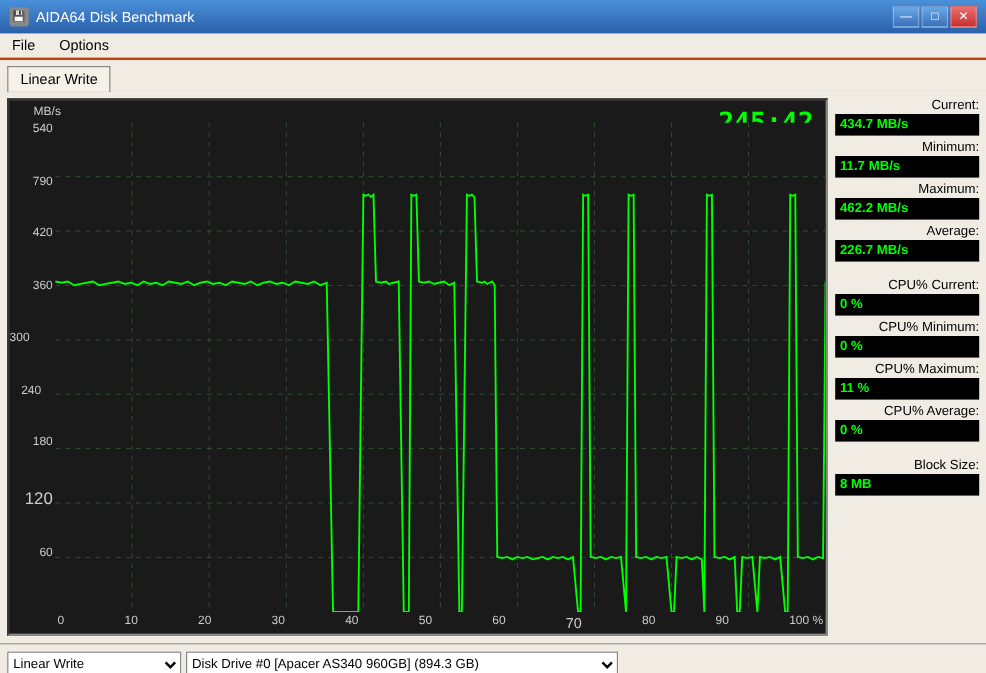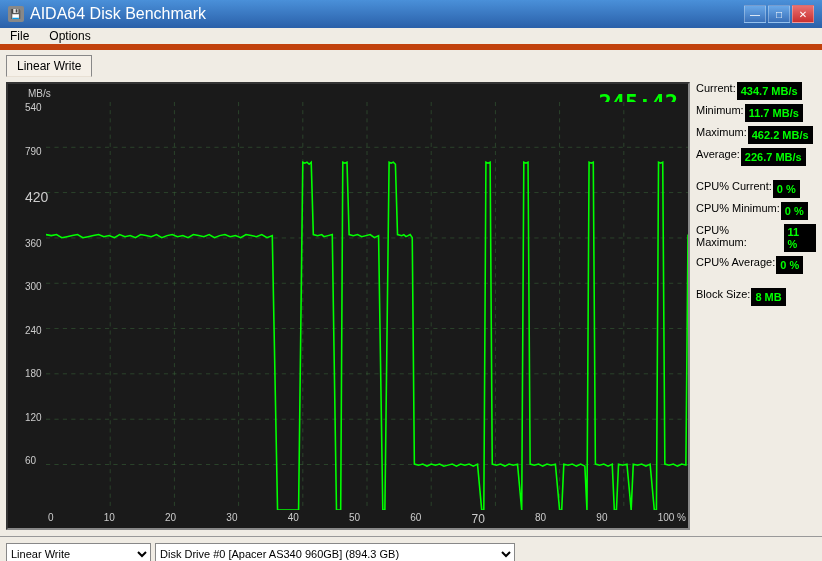--- a/index.html
+++ b/index.html
@@ -32,21 +32,21 @@
       height: 16px;
       background: #888;
       border-radius: 2px;
       display: flex;
       align-items: center;
       justify-content: center;
       font-size: 9px;
       color: white;
     }
     .title-text {
-      font-size: 16px;
+      font-size: 12px;
       font-weight: normal;
     }
     .title-buttons {
       display: flex;
       gap: 2px;
     }
     .title-btn {
       width: 22px;
       height: 18px;
       border: 1px solid rgba(255,255,255,0.3);
@@ -56,21 +56,21 @@
       cursor: pointer;
       display: flex;
       align-items: center;
       justify-content: center;
     }
     .title-btn.close { background: linear-gradient(to bottom, #e87070, #c93030); }
 
     
     .menu-bar {
       background: #f0ece4;
-      border-bottom: 6px solid #c2410c;
+      border-bottom: 2px solid #c2410c;
       padding: 2px 4px;
       display: flex;
       gap: 8px;
       height: 22px;
       align-items: center;
     }
     .menu-item {
       padding: 2px 6px;
       cursor: pointer;
       font-size: 12px;
@@ -135,22 +135,23 @@
 
     
     .right-panel {
       width: 120px;
       display: flex;
       flex-direction: column;
       gap: 4px;
     }
     .stat-group {
       display: flex;
-      flex-direction: row;
+      flex-direction: column;
       gap: 1px;
+      text-align: right;
     }
     .stat-label {
       font-size: 11px;
       color: #000;
     }
     .stat-value {
       background: #000;
       color: #00ff00;
       font-size: 11px;
       font-weight: bold;
@@ -266,29 +267,29 @@
           522,355 526,356 530,355 534,357 538,355
           540,400 542,400
           544,355 548,356 552,355 556,400
           558,355 562,356 566,355 570,357 574,355
           578,400 580,400
           582,59 584,60 586,59
           588,355 592,356 596,355 600,357 604,355 608,356 610,130
         "></polyline>
     </svg>
 
-    <div style="position:absolute;top:18px;left:0;width:36px;bottom:18px;display:flex;flex-direction:column;justify-content:space-between;padding:0 17px;">
+    <div style="position:absolute;top:18px;left:0;width:36px;bottom:18px;display:flex;flex-direction:column;justify-content:space-between;padding:0 0;">
       <span style="color:#ccc;font-size:10px;text-align:right;display:block;">540</span>
       <span style="color:#ccc;font-size:10px;text-align:right;display:block;">790</span>
-      <span style="color:#ccc;font-size:14px;text-align:left;display:block;">420</span>
+      <span style="color:#ccc;font-size:10px;text-align:right;display:block;">420</span>
       <span style="color:#ccc;font-size:10px;text-align:right;display:block;">360</span>
       <span style="color:#ccc;font-size:10px;display:block;">300</span>
       <span style="color:#ccc;font-size:10px;text-align:center;display:block;">240</span>
       <span style="color:#ccc;font-size:10px;text-align:right;display:block;">180</span>
-      <span style="color:#ccc;font-size:10px;text-align:right;display:block;">120</span>
+      <span style="color:#ccc;font-size:14px;text-align:right;display:block;">120</span>
       <span style="color:#ccc;font-size:10px;text-align:right;display:block;">60</span>
       <span style="color:#ccc;font-size:10px;text-align:right;display:block;">&nbsp;</span>
     </div>
 
     <div style="position:absolute;bottom:2px;left:38px;right:0;display:flex;justify-content:space-between;padding:0 2px;">
       <span style="color:#ccc;font-size:10px;">0</span>
       <span style="color:#ccc;font-size:10px;">10</span>
       <span style="color:#ccc;font-size:10px;">20</span>
       <span style="color:#ccc;font-size:10px;">30</span>
       <span style="color:#ccc;font-size:10px;">40</span>

